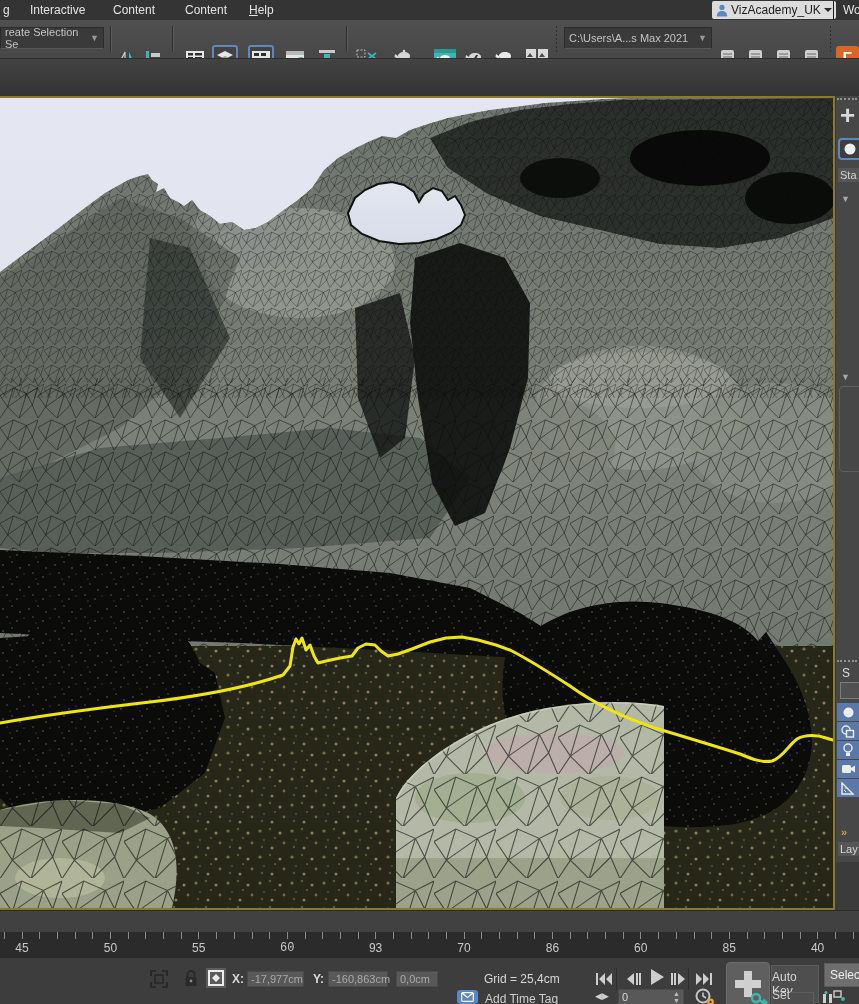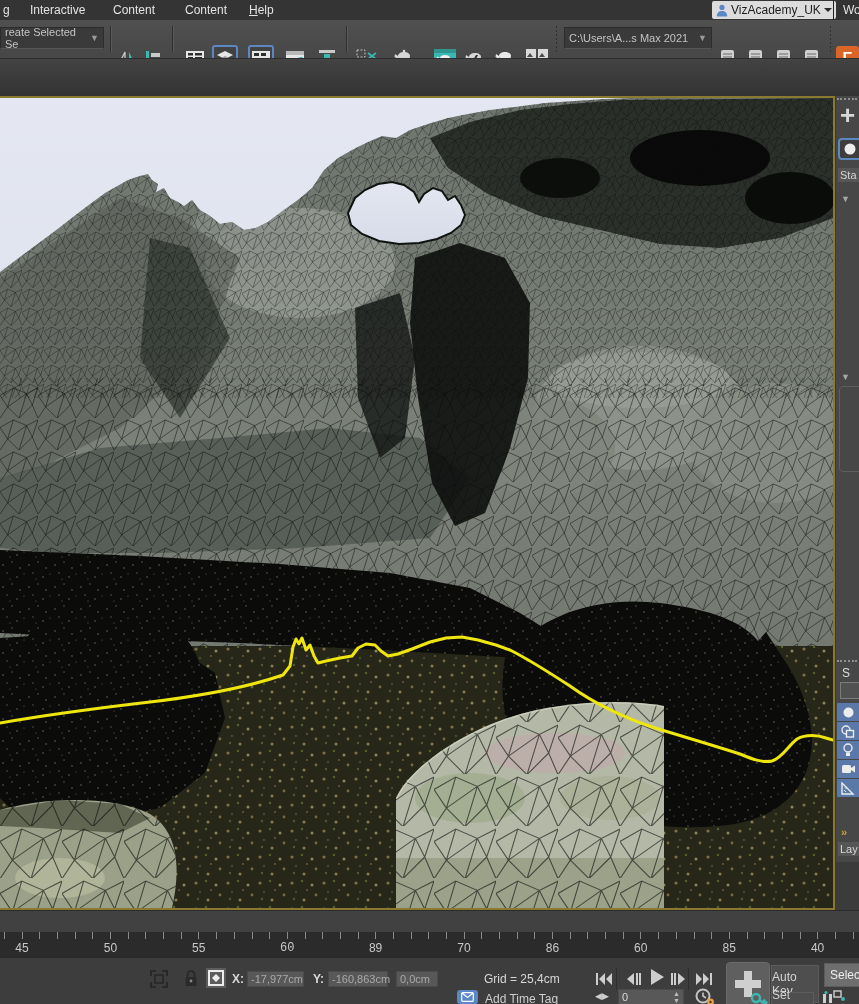--- a/index.html
+++ b/index.html
@@ -75,21 +75,21 @@
       <svg width="8" height="6" viewBox="0 0 8 6">
         <path d="M0,1 L8,1 4,5 Z" fill="#2a2a2a"></path>
       </svg>
     </div>
     <div class="abs mb-sep" style="left:833px"></div>
     <span class="abs menu-item" style="left:843px">Wo</span>
   </div>
 
   <div class="abs toolbar">
     <div class="abs combo" style="left:0;top:7px;width:104px">
-      <span>reate Selected Se</span>
+      <span>reate Selection Se</span>
       <span class="caret">▼</span>
     </div>
     <div class="abs tb-sep" style="left:110px"></div>
 
     <div class="abs tbtn" style="left:114px">
       <svg width="20" height="16" viewBox="0 0 20 16">
         <path d="M8,1 L8,15 1,15 Z" fill="none" stroke="#c9c9c9" stroke-width="1.3"></path>
         <path d="M12,1 L12,15 19,15 Z" fill="#3cb8b2"></path>
       </svg>
     </div>
@@ -421,21 +421,21 @@
     </div>
   </div>
   <div class="abs right-gap"></div>
 
   <div class="abs trackband"></div>
   <div class="abs ruler">
       <span class="tick-label" style="left: 22px;">45</span>
       <span class="tick-label" style="left: 110.4px;">50</span>
       <span class="tick-label" style="left: 198.8px;">55</span>
       <span class="tick-label" style="left: 287.2px; font-family: Liberation Mono, monospace;">60</span>
-      <span class="tick-label" style="left: 375.6px;">89</span>
+      <span class="tick-label" style="left: 375.6px;">93</span>
       <span class="tick-label" style="left: 464px;">70</span>
       <span class="tick-label" style="left: 552.4px;">86</span>
       <span class="tick-label" style="left: 640.8px;">60</span>
       <span class="tick-label" style="left: 729.2px;">85</span>
       <span class="tick-label" style="left: 817.6px;">40</span>
     </div>
 
   <div class="abs statusbar">
 
     <div class="abs" style="left:150px;top:12px">

